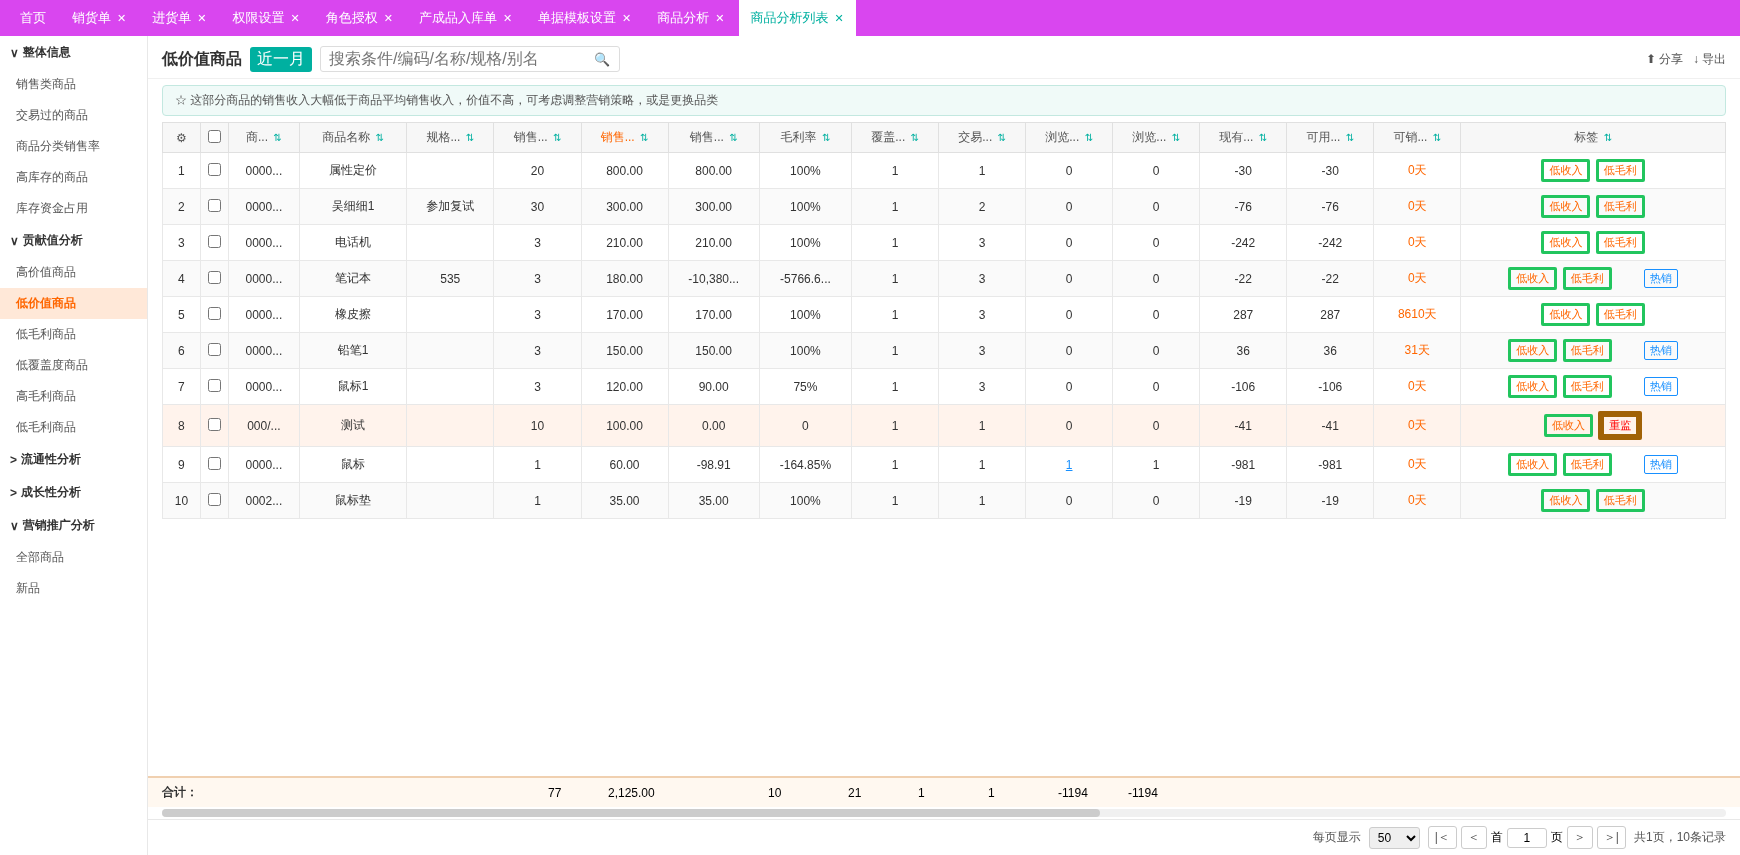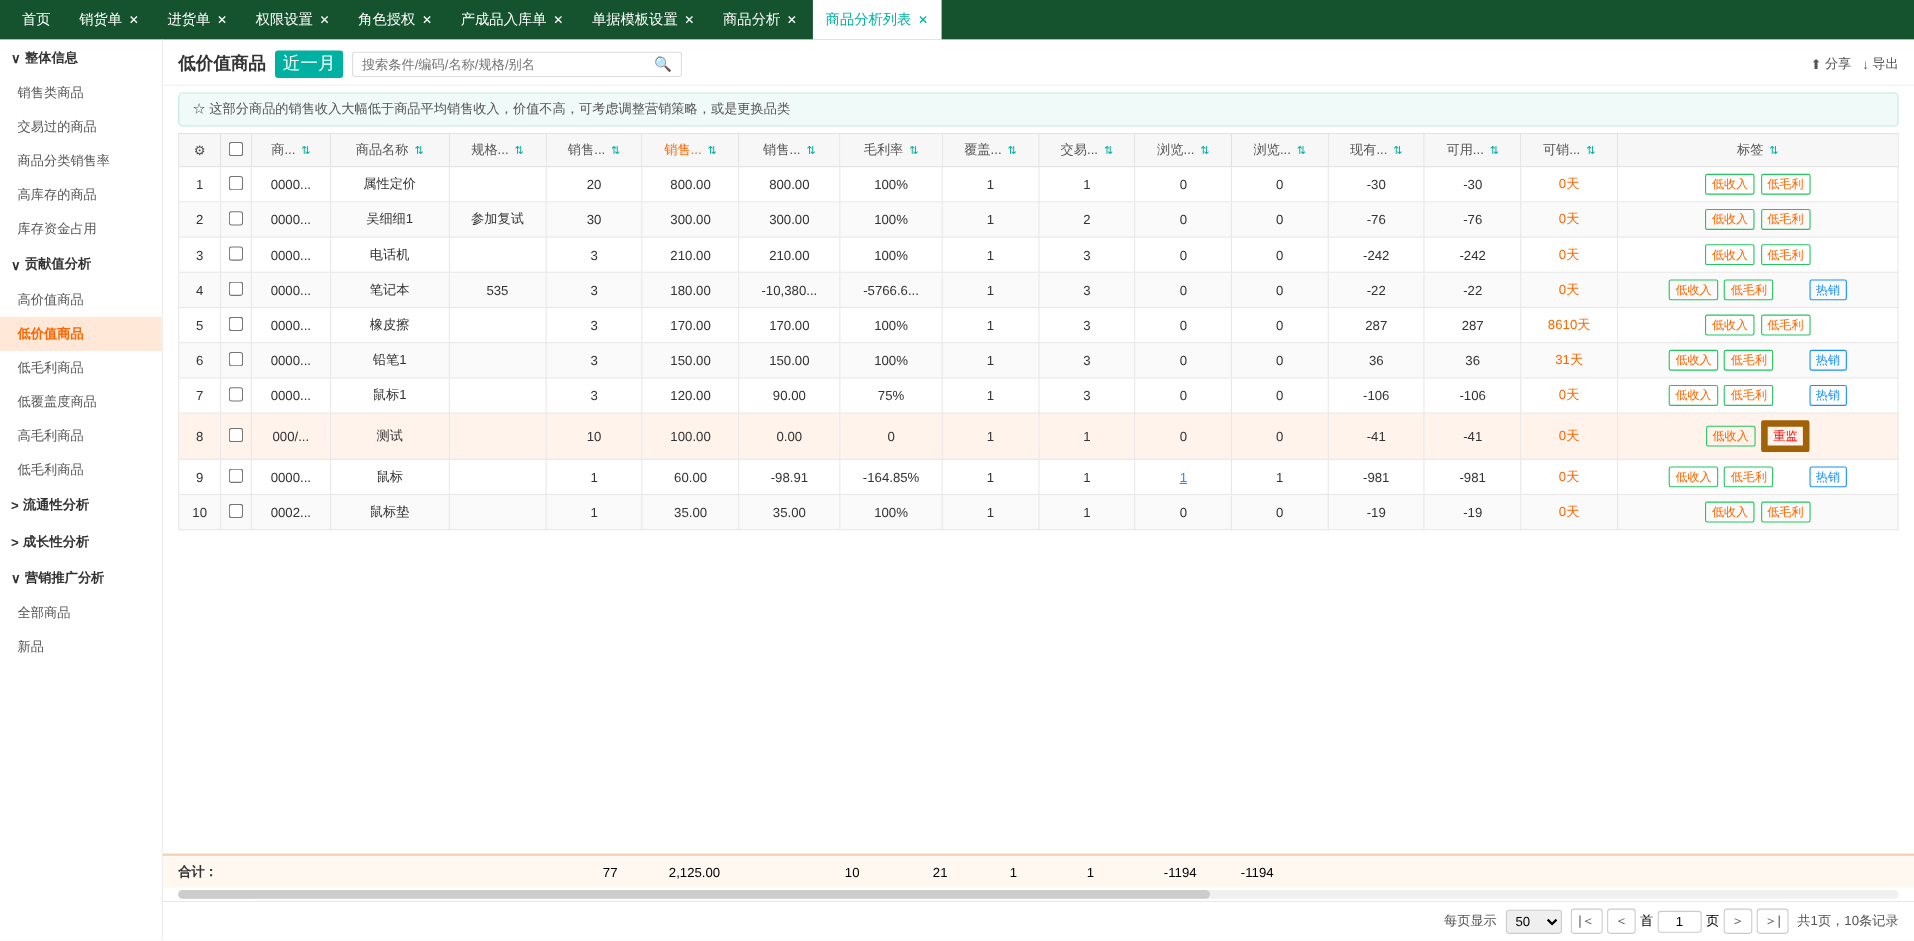--- a/index.html
+++ b/index.html
@@ -1,20 +1,20 @@
 <!DOCTYPE html>
 <html><head>
   <meta charset="utf-8">
   <style>
     * { box-sizing: border-box; margin: 0; padding: 0; font-family: 'Microsoft YaHei', Arial, sans-serif; font-size: 12px; }
     body { background: #f5f5f5; overflow: hidden; width: 1740px; height: 855px; }
 
     
     .top-nav {
-      background: #14532d;
+      background: #d946ef;
       height: 36px;
       display: flex;
       align-items: center;
       padding: 0 8px;
       gap: 2px;
     }
     .nav-item {
       color: #fff;
       padding: 0 12px;
       height: 36px;
@@ -94,21 +94,21 @@
       border: 1px solid #ddd;
       border-radius: 3px;
       padding: 3px 8px;
       gap: 4px;
       flex: 1;
       max-width: 300px;
     }
     .search-box input {
       border: none;
       outline: none;
-      font-size: 12px;
+      font-size: 16px;
       color: #4c1d95;
       width: 100%;
     }
     .search-icon { color: #f60; font-size: 13px; }
     .header-actions {
       margin-left: auto;
       display: flex;
       gap: 10px;
     }
     .action-btn {
@@ -172,21 +172,21 @@
     tr:nth-child(even) td { background: #fafafa; }
     tr:nth-child(odd) td { background: #fff; }
     tr.highlight td { background: #fff3ec; }
     .tag {
       border-radius: 2px;
       padding: 1px 5px;
       font-size: 11px;
       margin: 1px;
       display: inline-block;
     }
-    .tag-orange { color: #ff6600; border: 1px solid #22c55e; }
+    .tag-orange { color: #ff6600; border: 3px solid #22c55e; }
     .tag-red { color: #ff0000; border: 6px solid #a16207; }
     .tag-blue { color: #1890ff; border: 1px solid #1890ff; margin-left: 28px; }
     .days-text { color: #ff6600; }
     .checkbox-cell { width: 28px; }
 
     
     .table-footer {
       background: #fff8f0;
       border-top: 2px solid #f0d0b0;
       padding: 6px 14px;

